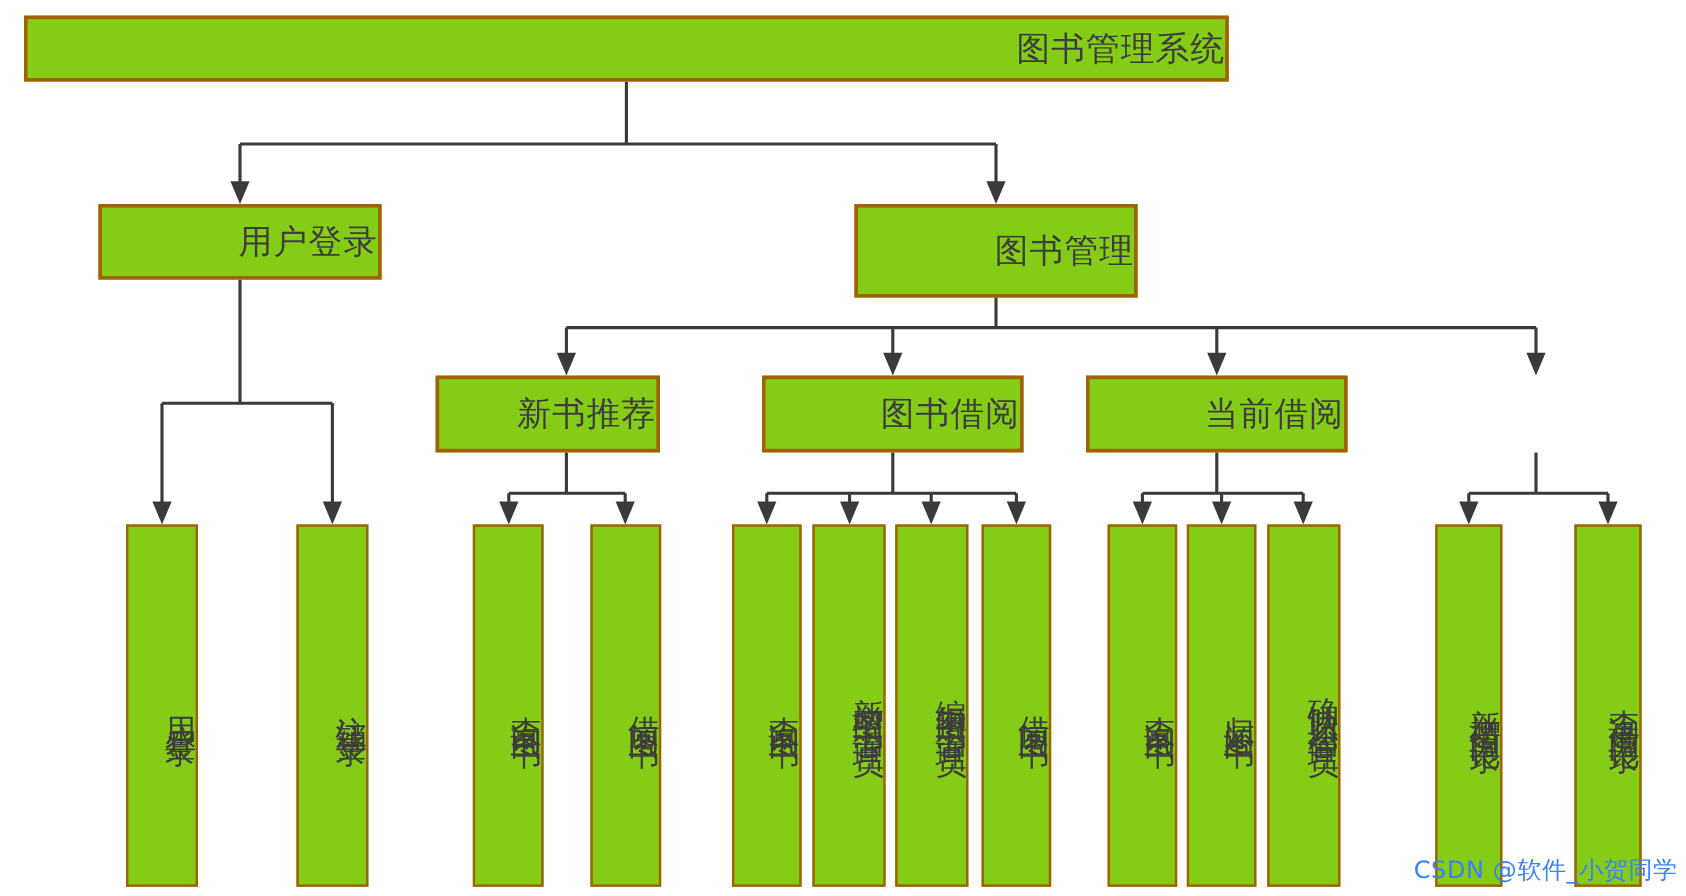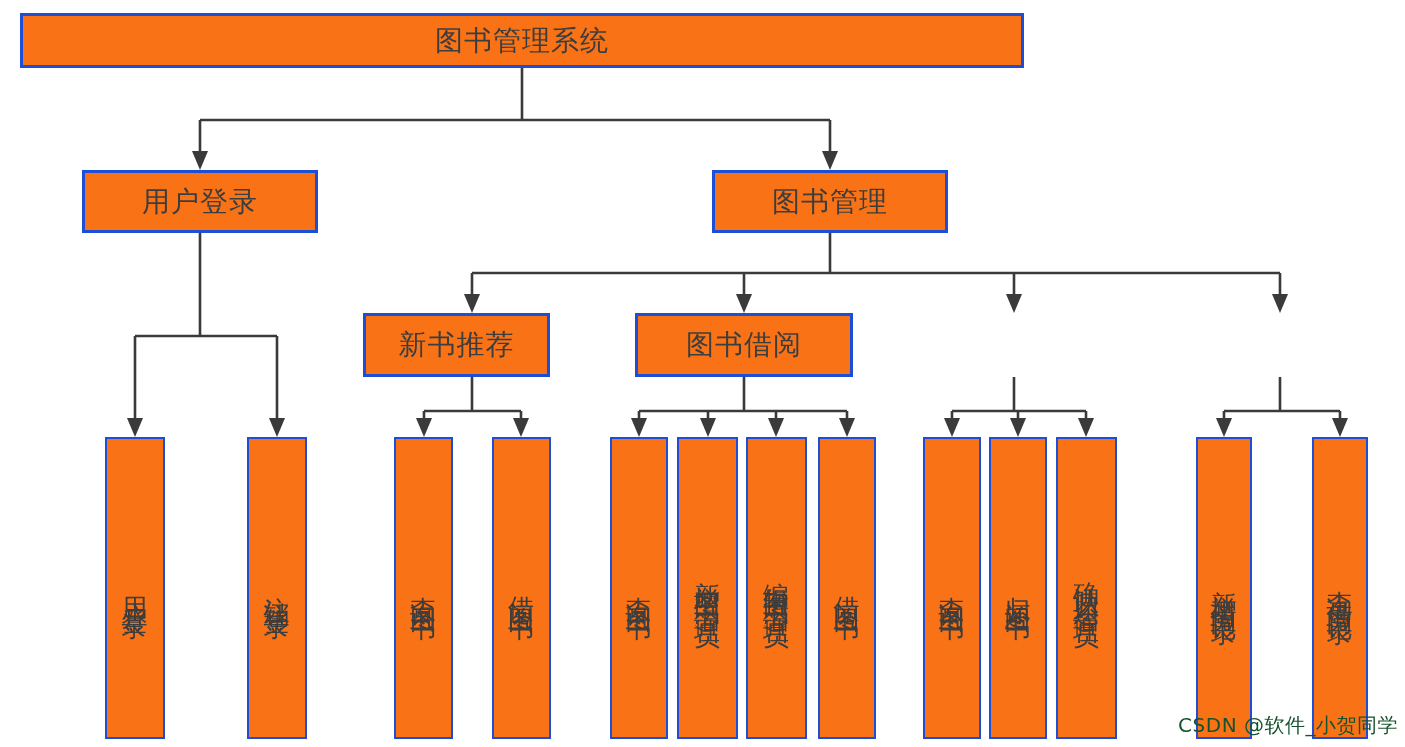--- a/index.html
+++ b/index.html
@@ -13,46 +13,46 @@
   }
   #wires {
     position: absolute;
     left: 0; top: 0;
     width: 1405px; height: 747px;
     pointer-events: none;
   }
   .node {
     position: absolute;
     box-sizing: border-box;
-    background: #f97316;
-    border: 3px solid #1d4ed8;
+    background: #84cc16;
+    border: 3px solid #a16207;
     display: flex;
     align-items: center;
-    justify-content: center;
+    justify-content: flex-end;
     color: #3d3d3d;
     z-index: 2;
   }
   .hbox { font-size: 28px; letter-spacing: 1px; white-space: nowrap; }
   .leaf { border-width: 2.6px; }
   .leaf .v {
     writing-mode: vertical-rl;
     text-orientation: mixed;
     font-size: 26px;
     letter-spacing: 6px;
     line-height: 1;
     color: #3d3d3d;
     white-space: nowrap;
   }
   .watermark {
     position: absolute;
     right: 7px;
     top: 712px;
     font-size: 20px;
     letter-spacing: 0.5px;
-    color: #14532d;
+    color: #3b82f6;
     z-index: 3;
     white-space: nowrap;
   }
 </style>
 </head>
 <body>
 
 <div id="canvas">
 
   <svg id="wires" viewBox="0 0 1405 747" xmlns="http://www.w3.org/2000/svg">
@@ -86,29 +86,32 @@
     </g>
   </svg>
 
   <div class="node hbox" style="left:20px; top:13px; width:1004px; height:55px;">
     <span>图书管理系统</span>
   </div>
 
   <div class="node hbox" style="left:82px; top:170px; width:236px; height:63px;">
     <span>用户登录</span>
   </div>
-  <div class="node hbox" style="left:712px; top:170px; width:236px; height:63px;">
+  <div class="node hbox" style="left:712px; top:170px; width:236px; height:78px;">
     <span>图书管理</span>
   </div>
 
   <div class="node hbox" style="left:363px; top:313px; width:187px; height:64px;">
     <span>新书推荐</span>
   </div>
   <div class="node hbox" style="left:635px; top:313px; width:218px; height:64px;">
     <span>图书借阅</span>
+  </div>
+  <div class="node hbox" style="left:905px; top:313px; width:218px; height:64px;">
+    <span>当前借阅</span>
   </div>
 
   <div class="node leaf" style="left:105px; top:437px; width:60px; height:302px;">
     <span class="v">用户登录</span>
   </div>
   <div class="node leaf" style="left:247px; top:437px; width:60px; height:302px;">
     <span class="v">注销登录</span>
   </div>
   <div class="node leaf" style="left:394px; top:437px; width:59px; height:302px;">
     <span class="v">查询图书</span>

